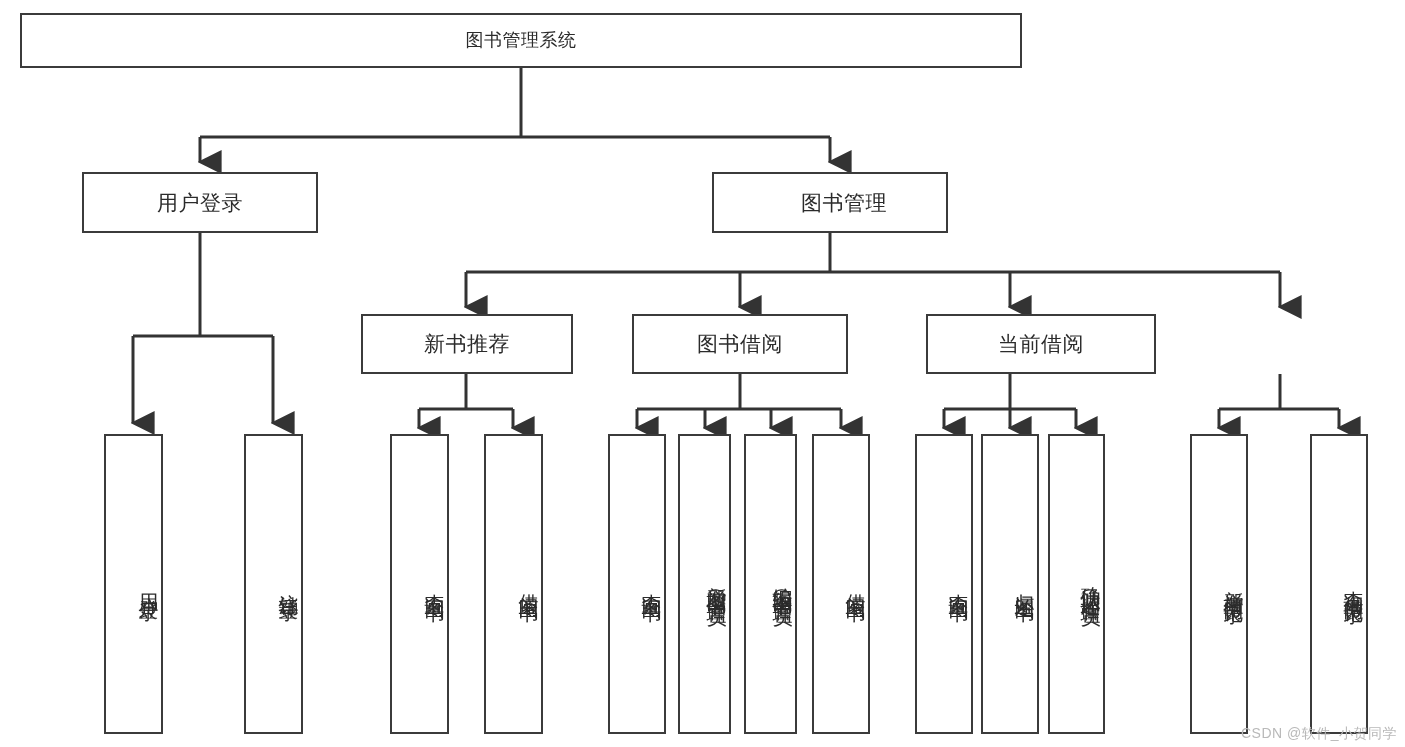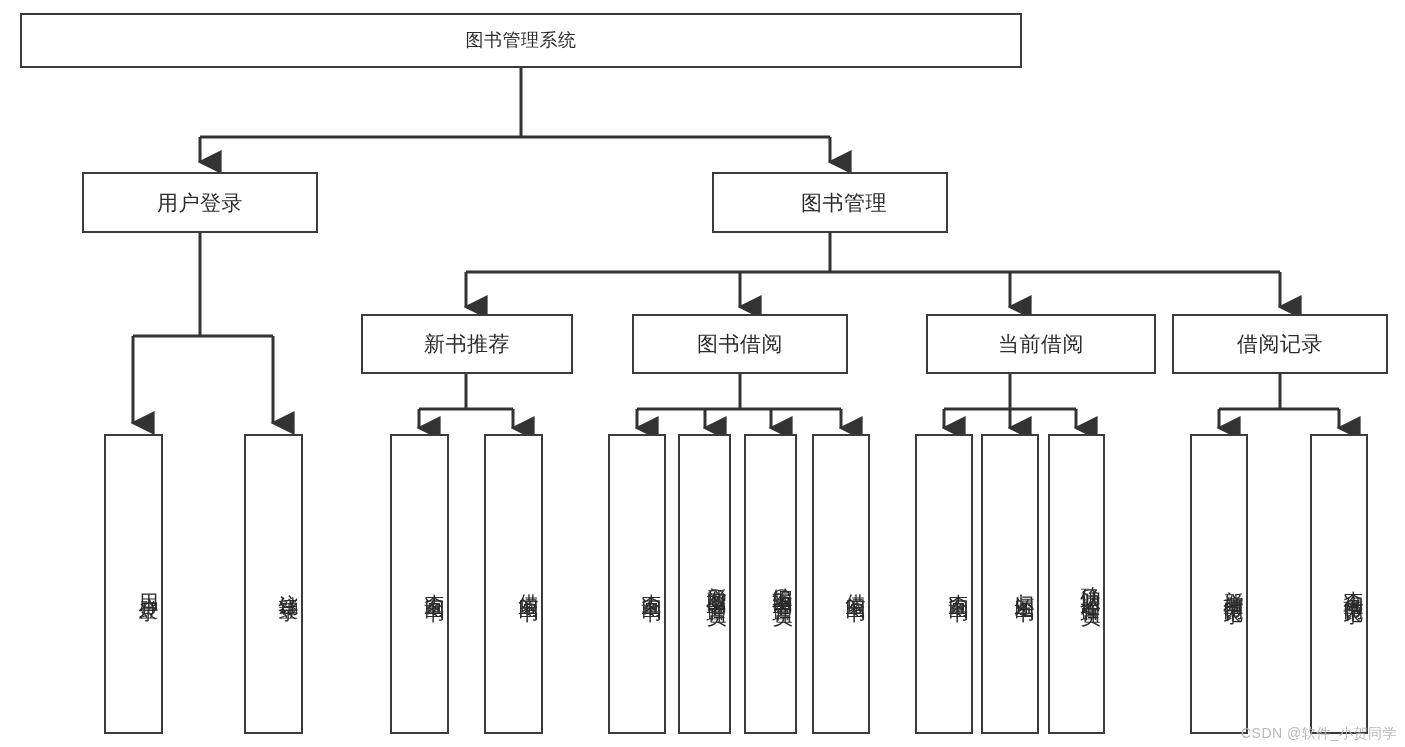--- a/index.html
+++ b/index.html
@@ -143,23 +143,20 @@
 
   <div class="node h" style="left:361px; top:314px; width:212px; height:60px;">
     <span>新书推荐</span>
   </div>
   <div class="node h" style="left:632px; top:314px; width:216px; height:60px;">
     <span>图书借阅</span>
   </div>
   <div class="node h" style="left:902px; top:314px; width:230px; height:60px;margin-left:24px;">
     <span>当前借阅</span>
   </div>
-  <div class="node h" style="left:1172px; top:314px; width:216px; height:60px;">
-    <span>借阅记录</span>
-  </div>
 
   <div class="node v" style="left:104px; top:434px; width:59px; height:300px;">
     <span class="vtxt">用户登录</span>
   </div>
   <div class="node v" style="left:244px; top:434px; width:59px; height:300px;">
     <span class="vtxt">注销登录</span>
   </div>
 
   <div class="node v" style="left:390px; top:434px; width:59px; height:300px;">
     <span class="vtxt">查询图书</span>

